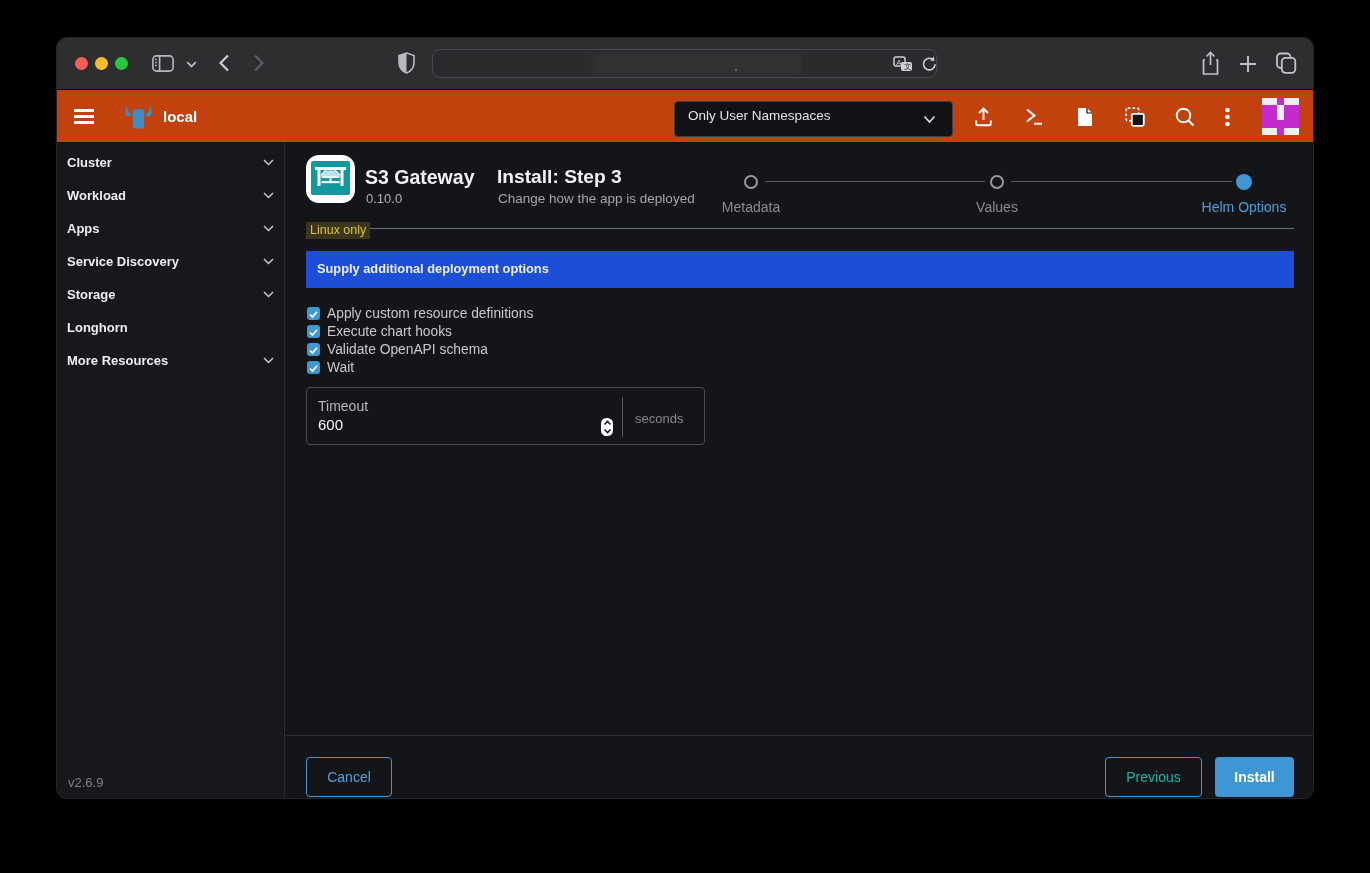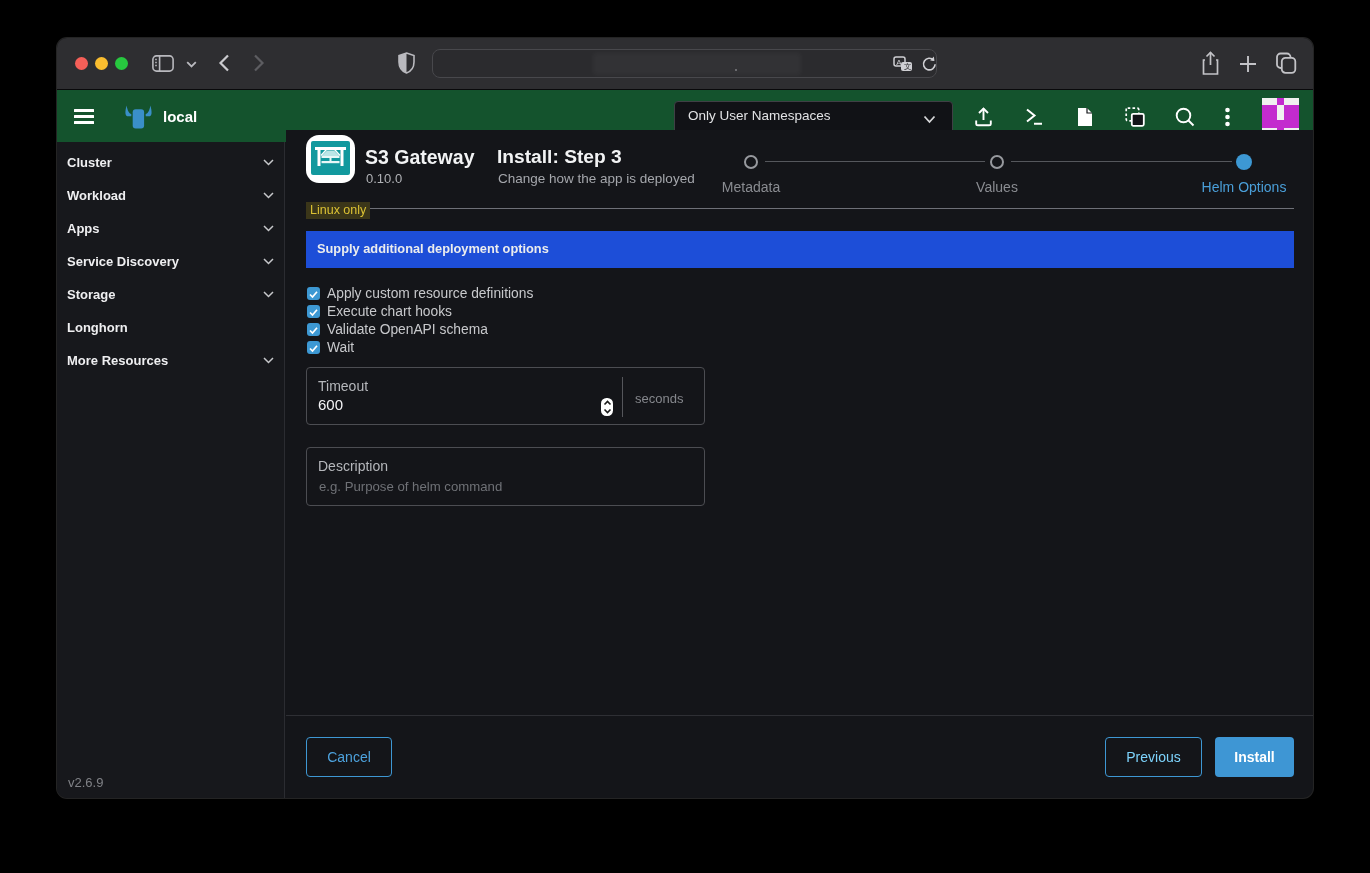--- a/index.html
+++ b/index.html
@@ -14,40 +14,40 @@
 #tl-r { left:18px;  background:#f55f58; }
 #tl-y { left:38px;  background:#fabd2f; }
 #tl-g { left:58px; background:#27c83f; }
 .sficon { position:absolute; color:#b9b9be; }
 #urlbar { position:absolute; left:375px; top:11px; width:505px; height:29px;
   border:1px solid #48484c; border-radius:8px; background:#2b2b2e; }
 #urlblur { position:absolute; left:160px; top:3px; width:208px; height:22px;
   background:rgba(255,255,255,0.035); border-radius:3px; filter:blur(2px); }
 #urldot { position:absolute; left:302px; top:19px; width:2px; height:2px; background:#7e7e82; border-radius:50%; }
 
-#nav { position:absolute; left:0; top:52px; width:100%; height:52px; background:#14532d; }
+#nav { position:absolute; left:0; top:52px; width:100%; height:52px; background:#c2410c; }
 #hamb { position:absolute; left:17px; top:19px; width:20px; height:15px; }
 #hamb div { height:3px; background:#fff; margin-bottom:3px; border-radius:0.5px; }
 #logo { position:absolute; left:68px; top:15px; }
 #localtxt { position:absolute; left:106px; top:18px; color:#fff; font-size:15px; font-weight:bold; }
 #nsdrop { position:absolute; left:617px; top:11px; width:279px; height:36px;
   background:#111216; border:1px solid #3f4045; border-radius:4px; color:#e2e3e5; }
 #nsdrop span { position:absolute; left:13px; top:6px; font-size:13.5px; }
 .navico { position:absolute; top:17px; }
 #avatar { position:absolute; left:1205px; top:8px; width:37px; height:37px; }
 
 #sidebar { position:absolute; left:0; top:104px; width:228px; height:656px;
   background:#17181c; border-right:1px solid #2b2c31; }
 .sbitem { position:absolute; left:10px; color:#efeff1; font-size:13px; font-weight:bold; }
 .sbchev { position:absolute; right:10px; color:#c7c8cb; }
 #clustertools { position:absolute; left:9px; top:584px; width:208px; height:35px;
   border:1px solid #56575c; border-radius:4px; color:#f2f2f4; font-size:13.5px; font-weight:bold;
   text-align:center; line-height:33px; }
 #ver { position:absolute; left:11px; top:633px; color:#808287; font-size:13px; }
-#main { position:absolute; left:229px; top:92px; width:1027px; height:656px; background:#141519; }
+#main { position:absolute; left:229px; top:112px; width:1027px; height:656px; background:#141519; }
 
 #appicon { position:absolute; left:20px; top:5px; width:49px; height:48px;
   background:#fff; border-radius:13px; }
 #appicon .inner { position:absolute; left:5px; top:6px; width:39px; height:34px;
   background:#12999e; border-radius:2px; }
 #apptitle { position:absolute; left:79px; top:16px; color:#f2f3f4; font-size:19.5px; font-weight:bold; }
 #appver { position:absolute; left:80px; top:41px; color:#b0b2b6; font-size:13px; }
 #steptitle { position:absolute; left:211px; top:16px; color:#f2f3f4; font-size:19.2px; font-weight:bold; }
 #stepsub { position:absolute; left:212px; top:41px; color:#a5a7ac; font-size:13.5px;text-align:center; }
 
@@ -75,21 +75,21 @@
 #tval { position:absolute; left:11px; top:28px; color:#f4f4f6; font-size:15px; }
 #spinner { position:absolute; left:294px; top:30px; width:12px; height:18px; background:#fff; border-radius:5.5px; }
 #tdivider { position:absolute; left:315px; top:9px; width:1px; height:40px; background:#55565b; }
 #seconds { position:absolute; left:328px; top:23px; color:#85878c; font-size:13px; }
 #placeholder { position:absolute; left:12px; top:31px; color:#6f7176; font-size:13.2px; }
 
 #footline { position:absolute; left:0; top:585px; width:1027px; height:1px; background:#2e2f34; }
 .btn { position:absolute; top:607px; height:40px; border-radius:4px; font-size:14px;
   text-align:center; }
 #btn-cancel { left:20px; width:86px; border:1px solid #3e97d3; color:#4da2dd; line-height:38px; }
-#btn-prev { left:819px; width:97px; border:1px solid #3e97d3; color:#7dd3fc; line-height:38px; }
+#btn-prev { left:819px; width:97px; border:1px solid #3e97d3; color:#14b8a6; line-height:38px; }
 #btn-install { left:929px; width:79px; background:#3e96d4; color:#fff; font-weight:bold; line-height:40px; }
 </style>
 </head>
 <body>
 <div id="win">
 
   <div id="titlebar">
     <div class="tl" id="tl-r" style="top:19px"></div>
     <div class="tl" id="tl-y" style="top:19px"></div>
     <div class="tl" id="tl-g" style="top:19px"></div>
@@ -287,22 +287,18 @@
       <div id="tval">600</div>
       <div id="spinner">
         <svg style="position:absolute;left:1.5px;top:2px" width="9" height="14" viewBox="0 0 9 14" fill="none" stroke="#1a1a1a" stroke-width="1.6">
           <path d="M1.5 4.5 L4.5 1.5 L7.5 4.5"></path>
           <path d="M1.5 9.5 L4.5 12.5 L7.5 9.5"></path>
         </svg>
       </div>
       <div id="tdivider"></div>
       <div id="seconds">seconds</div>
     </div>
-    <div class="inputbox" id="descbox">
-      <div class="inlab">Description</div>
-      <div id="placeholder">e.g. Purpose of helm command</div>
-    </div>
     <div id="footline"></div>
     <div class="btn" id="btn-cancel">Cancel</div>
     <div class="btn" id="btn-prev">Previous</div>
     <div class="btn" id="btn-install">Install</div>
   </div>
 </div>
 
 </body></html>

